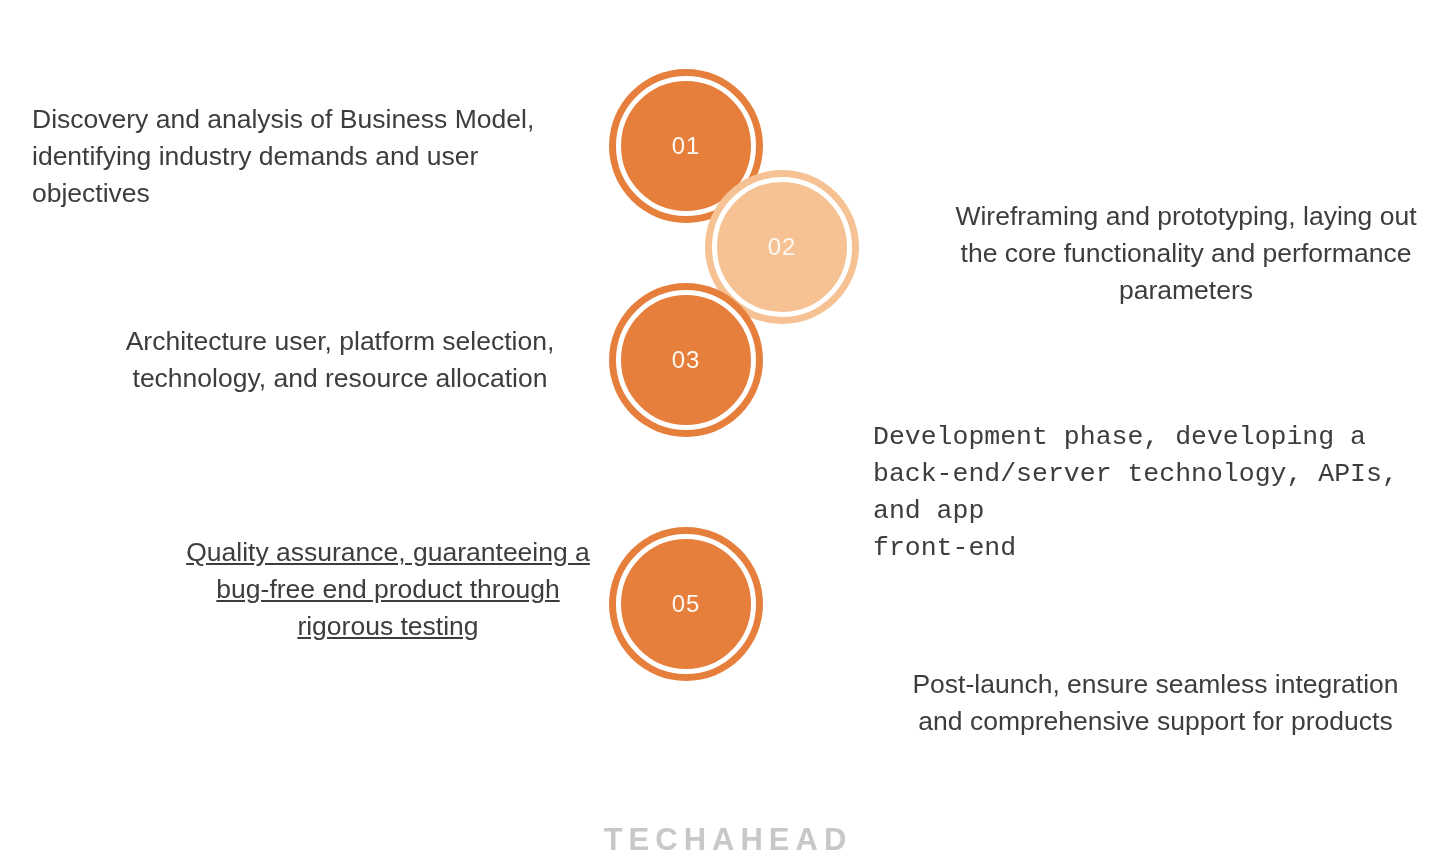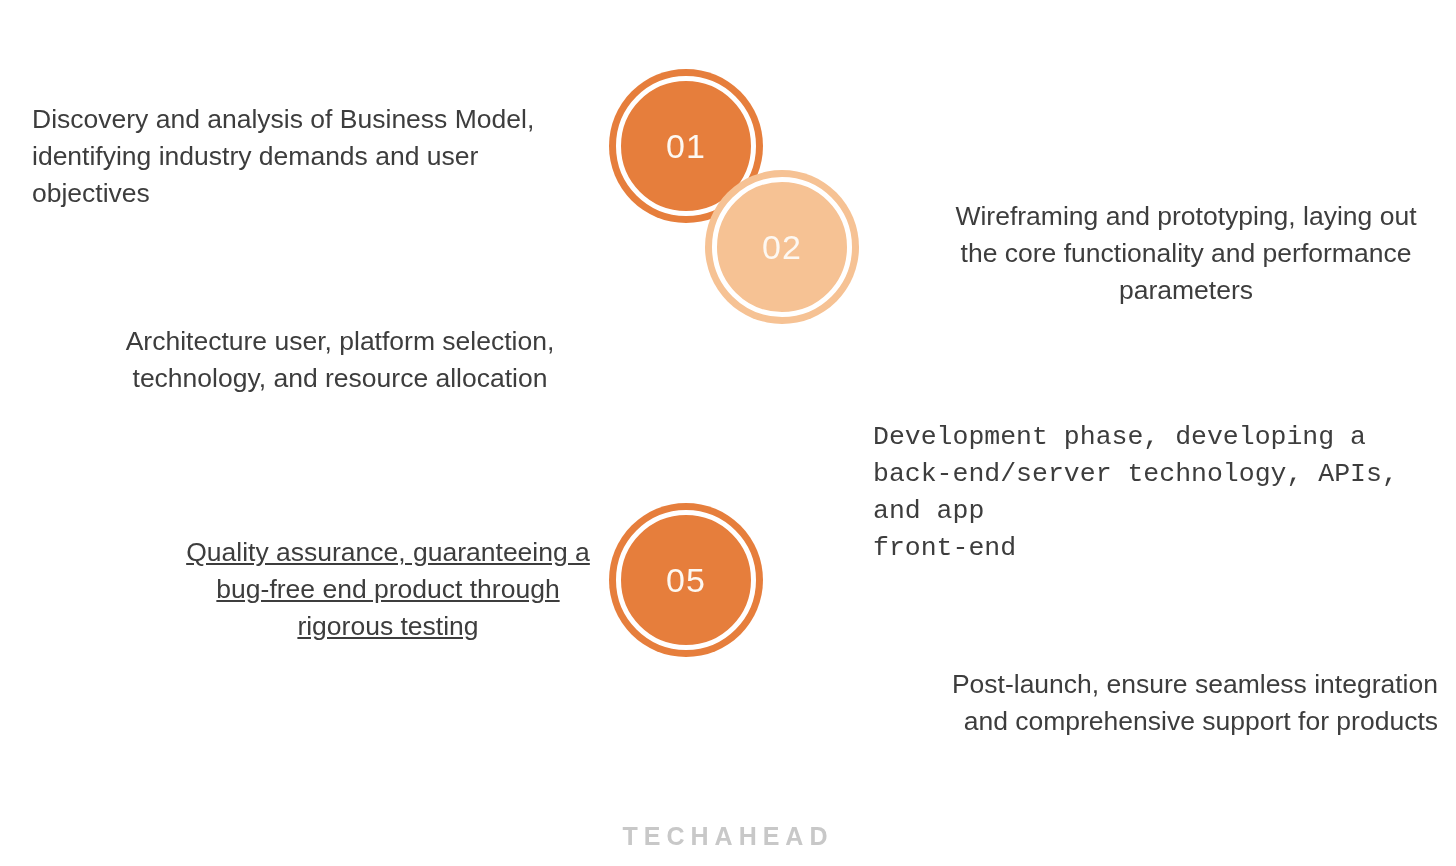--- a/index.html
+++ b/index.html
@@ -17,61 +17,61 @@
   
   .step-circle {
     position: absolute;
     width: 130px;
     height: 130px;
     border-radius: 50%;
     border: 5px solid #ffffff;
     display: flex;
     align-items: center;
     justify-content: center;
-    font-size: 34px;
+    font-size: 24px;
     font-weight: 300;
     letter-spacing: 1px;
     color: var(--number, #ffffff);
   }
   .step-circle.dark {
     background: var(--dark-orange, #e67e3c);
     box-shadow: 0 0 0 7px var(--dark-orange, #e67e3c);
   }
   .step-circle.light {
     background: var(--light-orange, #f6c294);
     box-shadow: 0 0 0 7px var(--light-orange, #f6c294);
   }
 
   .c1 { left: 616px; top: 76px;  z-index: 1; }
   .c2 { left: 712px; top: 177px; z-index: 2; }
   .c3 { left: 616px; top: 290px; z-index: 3; }
   .c4 { left: 713px; top: 393px; z-index: 4; }
-  .c5 { left: 616px; top: 510px; z-index: 5; }
+  .c5 { left: 616px; top: 534px; z-index: 5; }
   .c6 { left: 712px; top: 617px; z-index: 6; }
 
   .step-text {
     position: absolute;
     color: var(--text, #3d3d3d);
     font-size: 26.5px;
     line-height: 37px;
     white-space: pre-line;
   }
   .t1 { left: 32px;  top: 101px; width: 580px; text-align: left; }
   .t2 { left: 911px; top: 198px; width: 550px; text-align: center; }
   .t3 { left: 60px;  top: 323px; width: 560px; text-align: center; }
   .t4 { left: 873px; top: 419px; width: 565px; text-align: left; font-family: Liberation Mono, monospace; }
   .t5 { left: 148px; top: 534px; width: 480px; text-align: center; text-decoration: underline; }
-  .t6 { left: 873px; top: 666px; width: 565px; text-align: right; }
+  .t6 { left: 873px; top: 666px; width: 565px; text-align: center; }
 
   .brand-logo {
     position: absolute;
     left: 50%;
     top: 822px;
     transform: translateX(-50%);
-    font-size: 25px;
+    font-size: 31px;
     font-weight: bold;
     letter-spacing: 6px;
     color: var(--logo, #c8c8c8);
   }
 </style>
 </head>
 <body>
 
 <div class="canvas">
 
@@ -91,19 +91,22 @@
 rigorous testing</div>
   <div class="step-text t6">Post-launch, ensure seamless integration
 and comprehensive support for products</div>
 
   <div class="step-circle dark c1">
     <span>01</span>
   </div>
   <div class="step-circle light c2">
     <span>02</span>
   </div>
+  <div class="step-circle dark c3">
+    <span>03</span>
+  </div>
   <div class="step-circle dark c5">
     <span>05</span>
   </div>
 
   <div class="brand-logo">TECHAHEAD</div>
 
 </div>
 
 </body></html>

